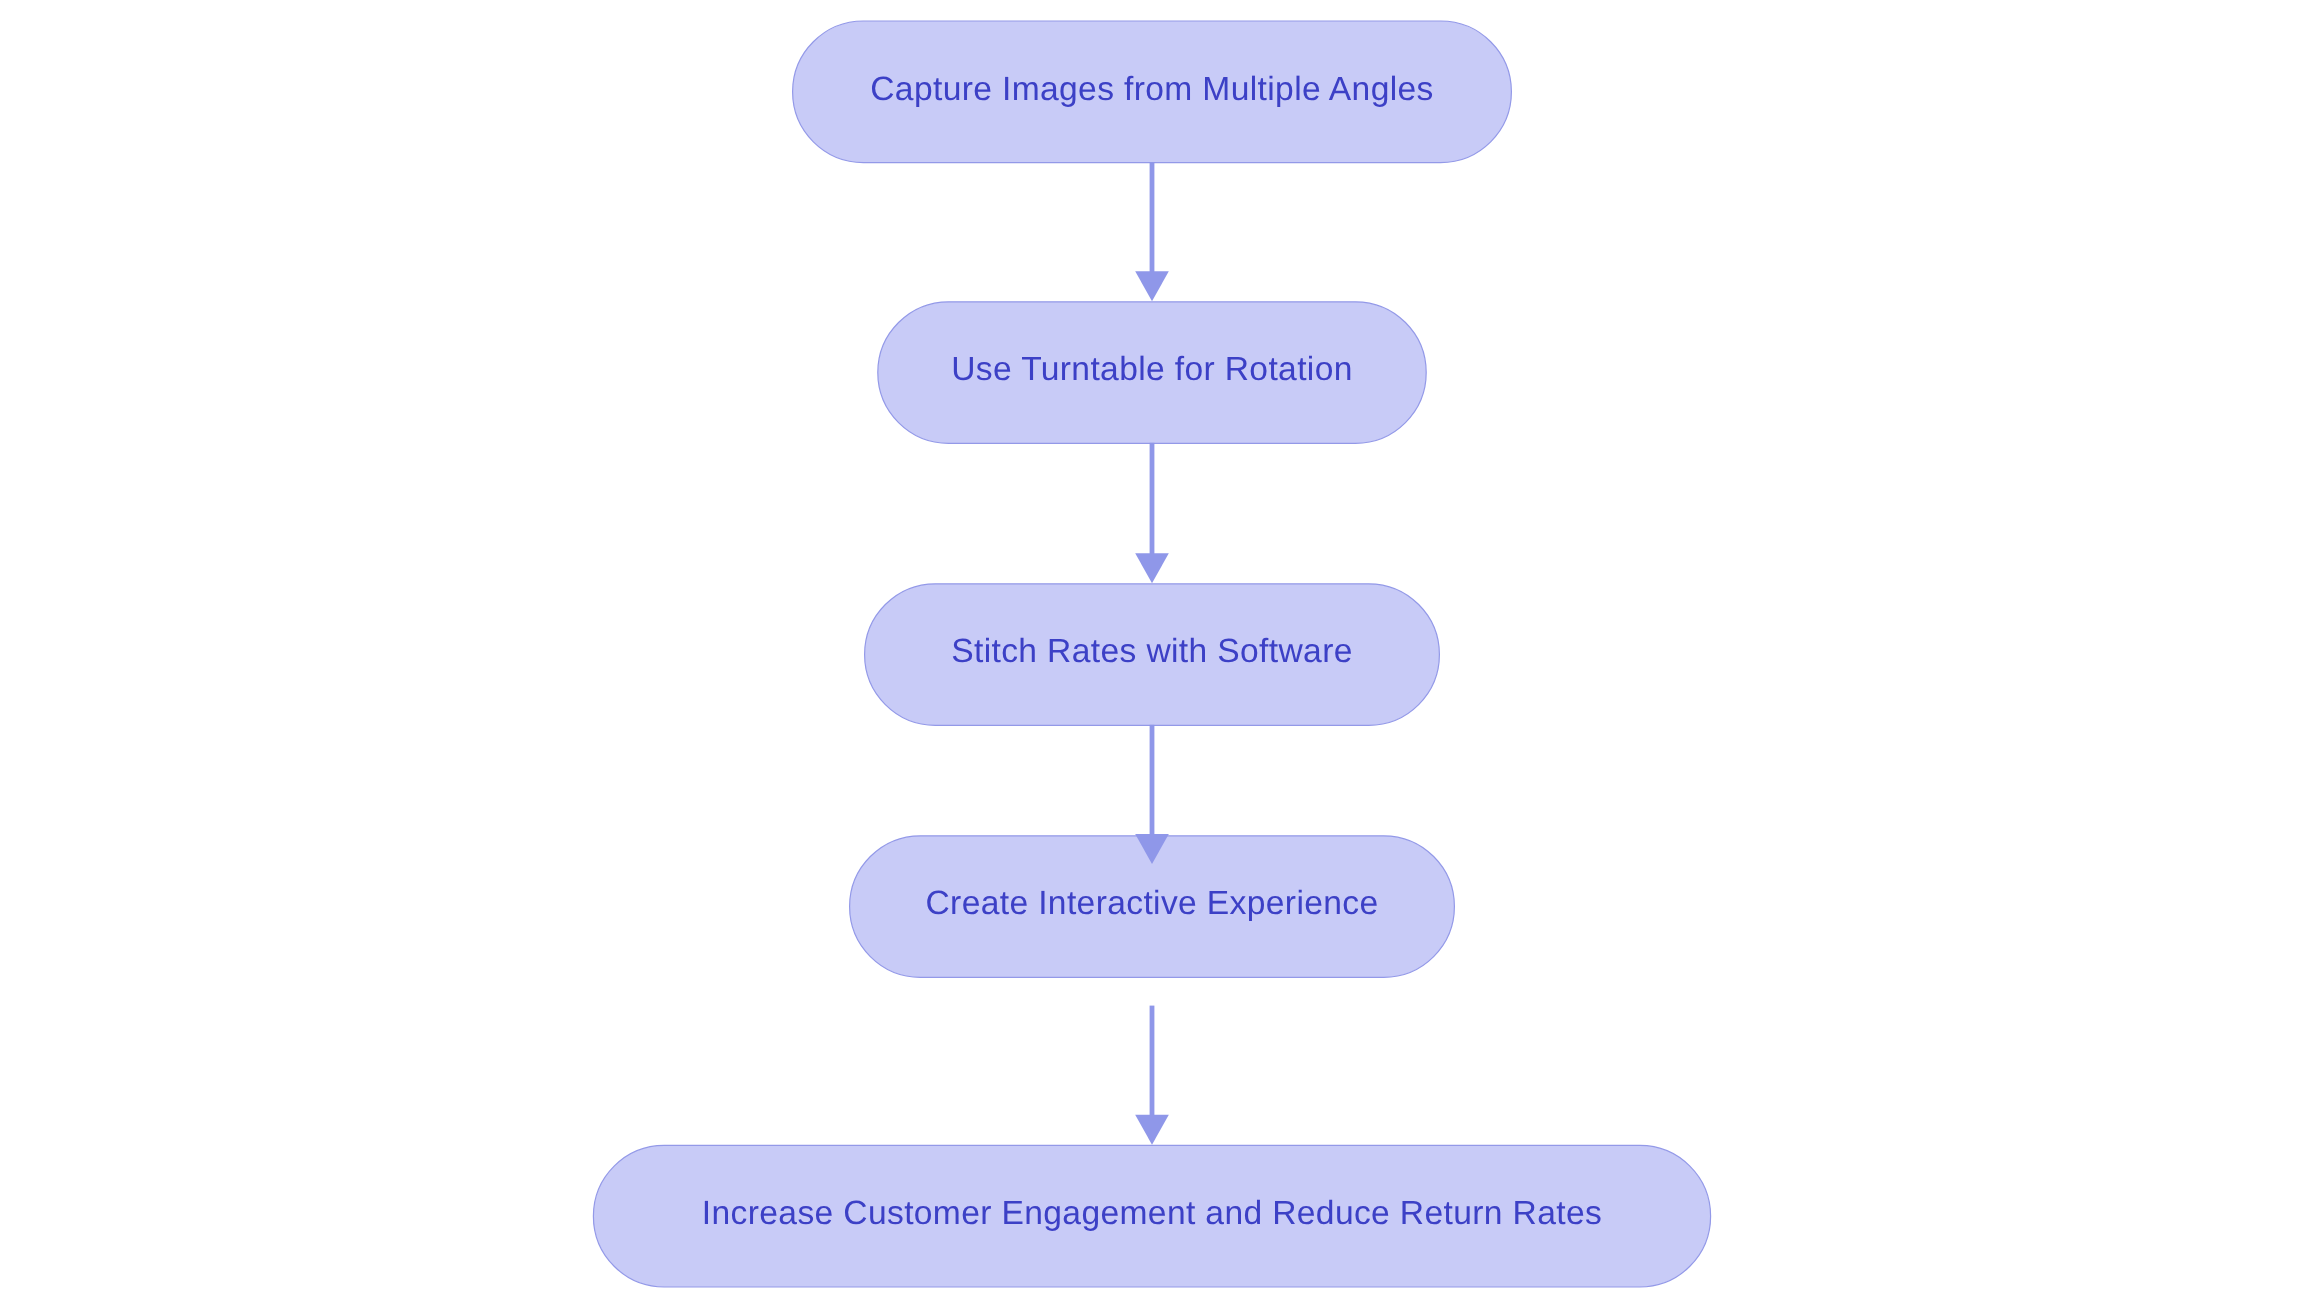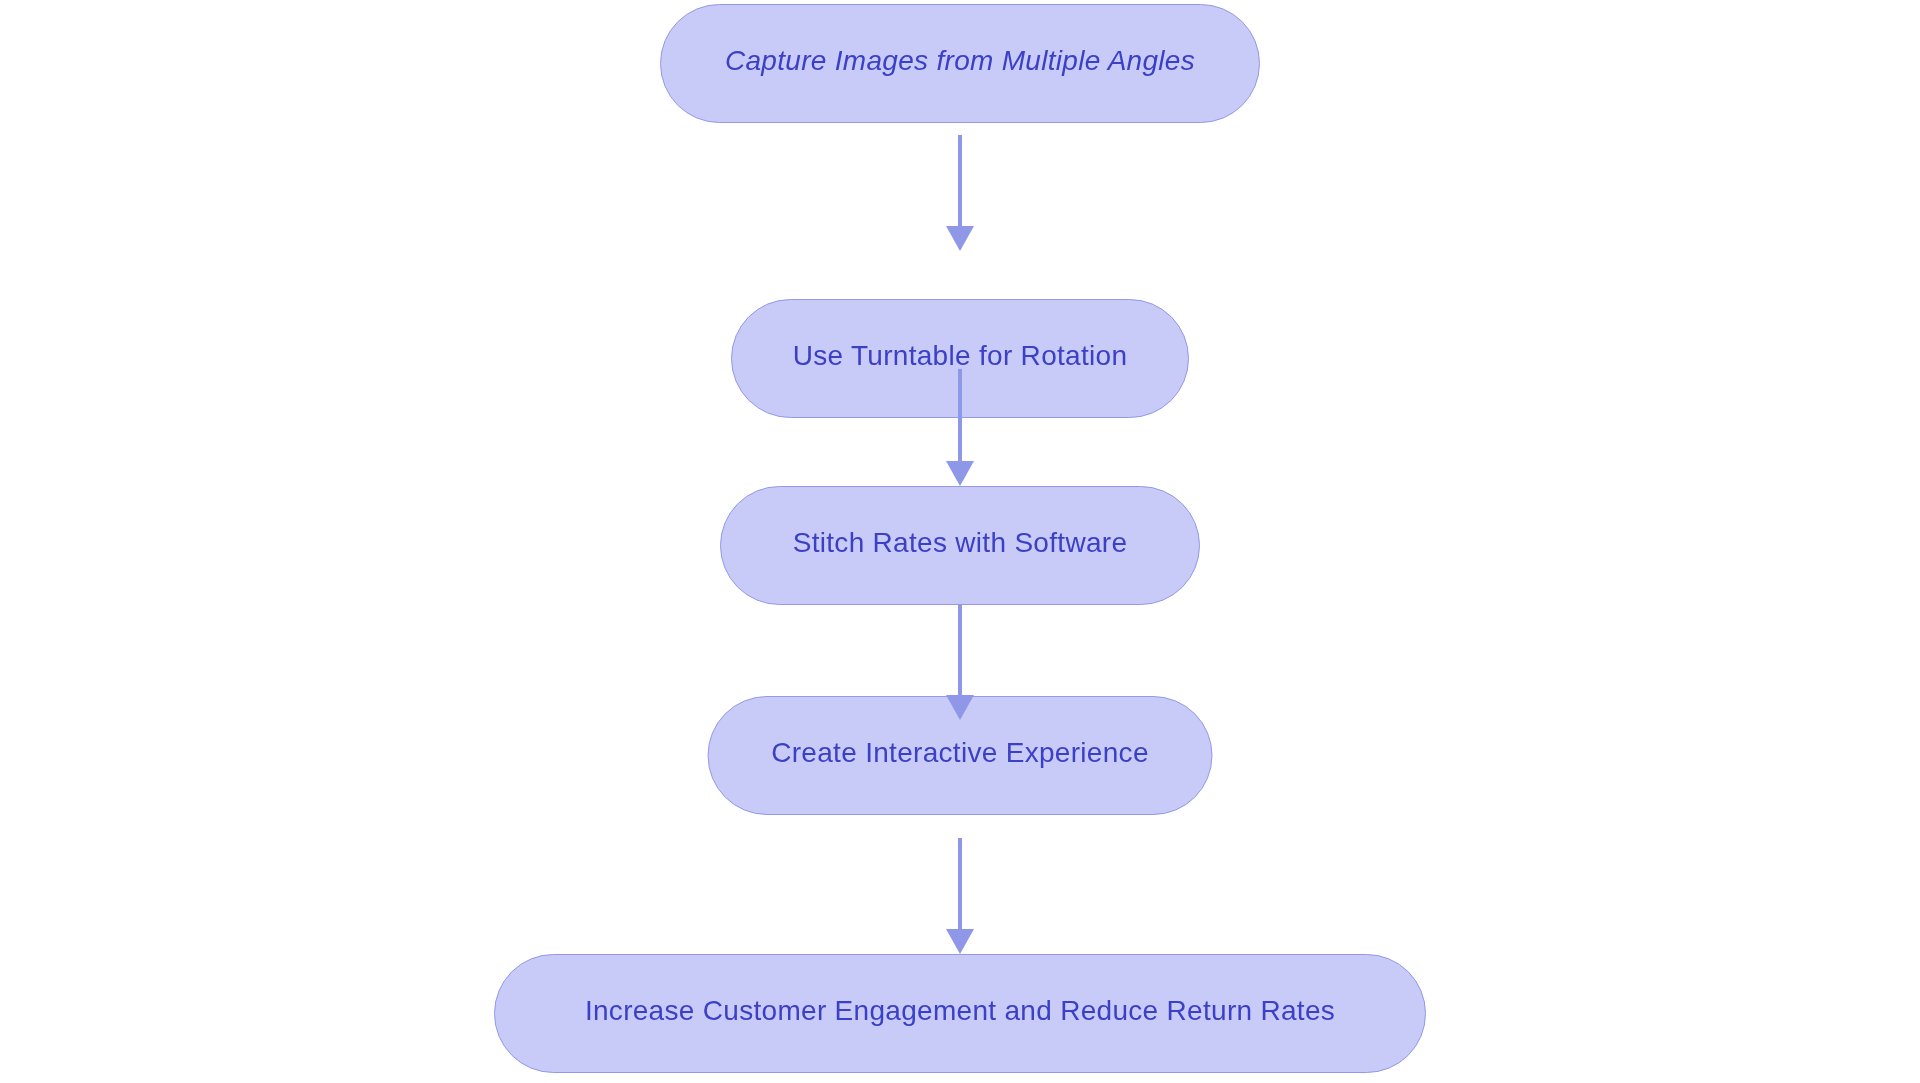--- a/index.html
+++ b/index.html
@@ -52,24 +52,24 @@
     height: 0;
     border-left: 14px solid transparent;
     border-right: 14px solid transparent;
     border-top: 25px solid var(--arrow, #8f97e9);
   }
 </style>
 </head>
 <body>
 
 <div class="canvas">
-    <div class="node" style="top: 4px; width: 600px; font-style: italic;">
+    <div class="node" style="top: 17px; width: 600px;">
       <span>Capture Images from Multiple Angles</span>
     </div>
-    <div class="node" style="top: 251px; width: 458px; margin-top: 48px;">
+    <div class="node" style="top: 251px; width: 458px;">
       <span>Use Turntable for Rotation</span>
     </div>
     <div class="node" style="top: 486px; width: 480px;">
       <span>Stitch Rates with Software</span>
     </div>
     <div class="node" style="top: 696px; width: 505px;">
       <span>Create Interactive Experience</span>
     </div>
     <div class="node" style="top: 954px; width: 932px;">
       <span>Increase Customer Engagement and Reduce Return Rates</span>

